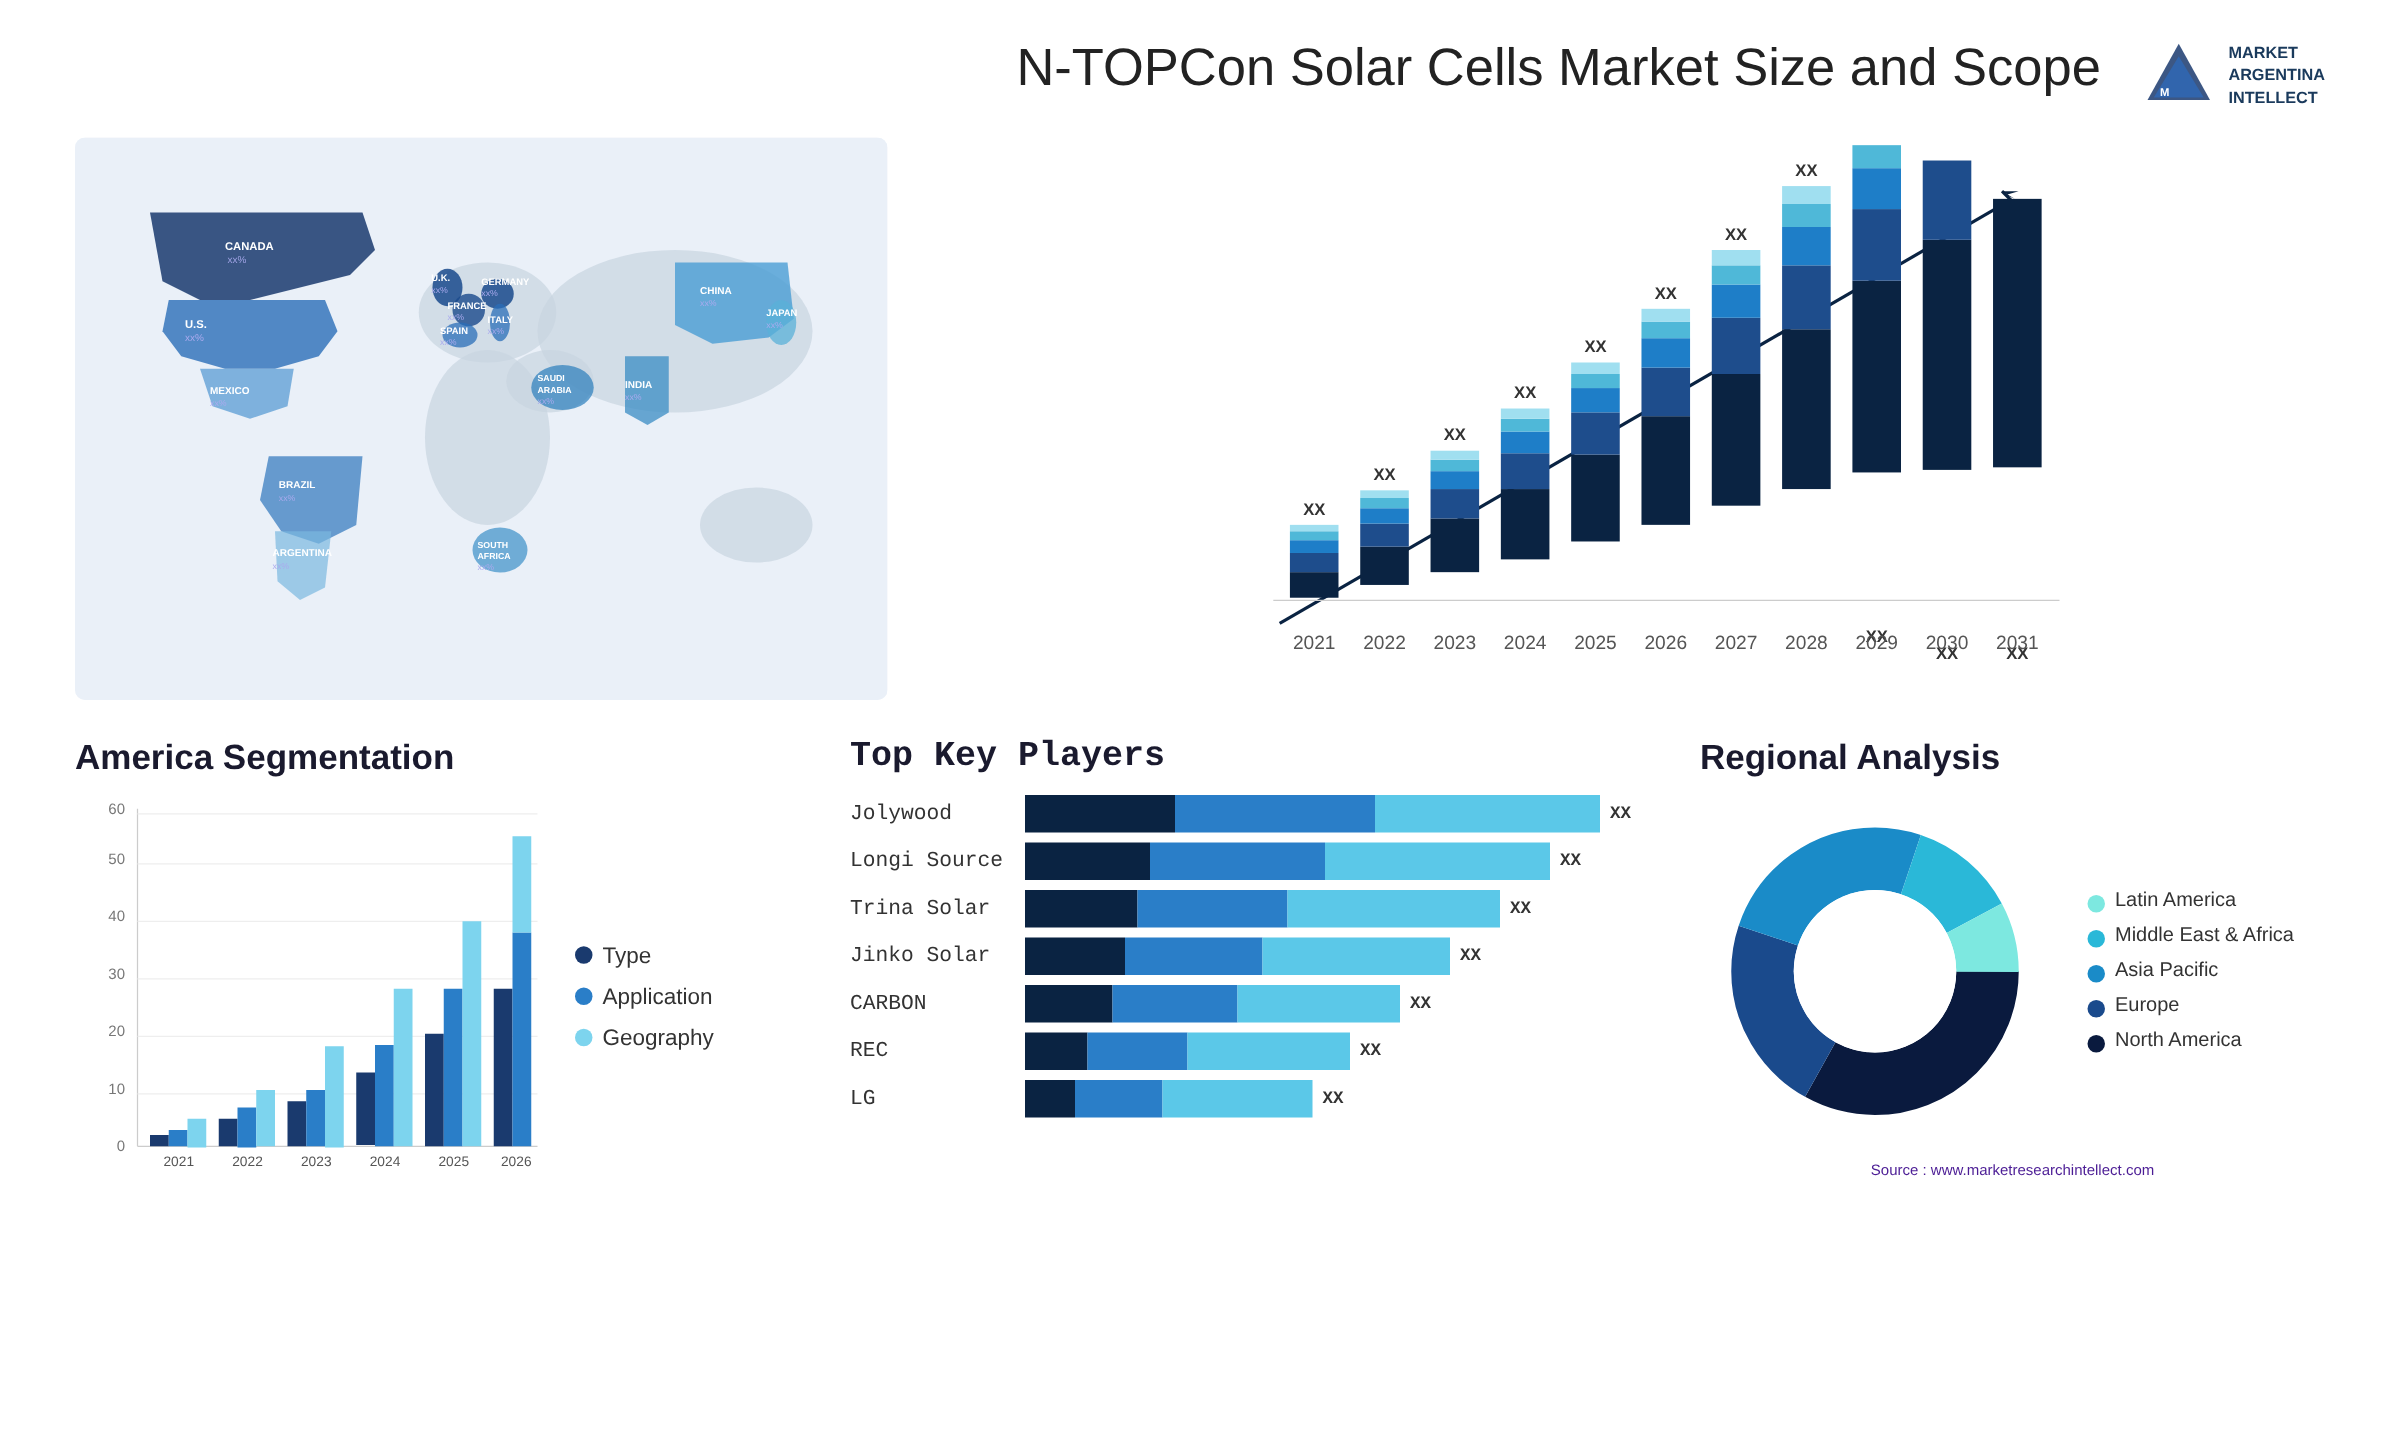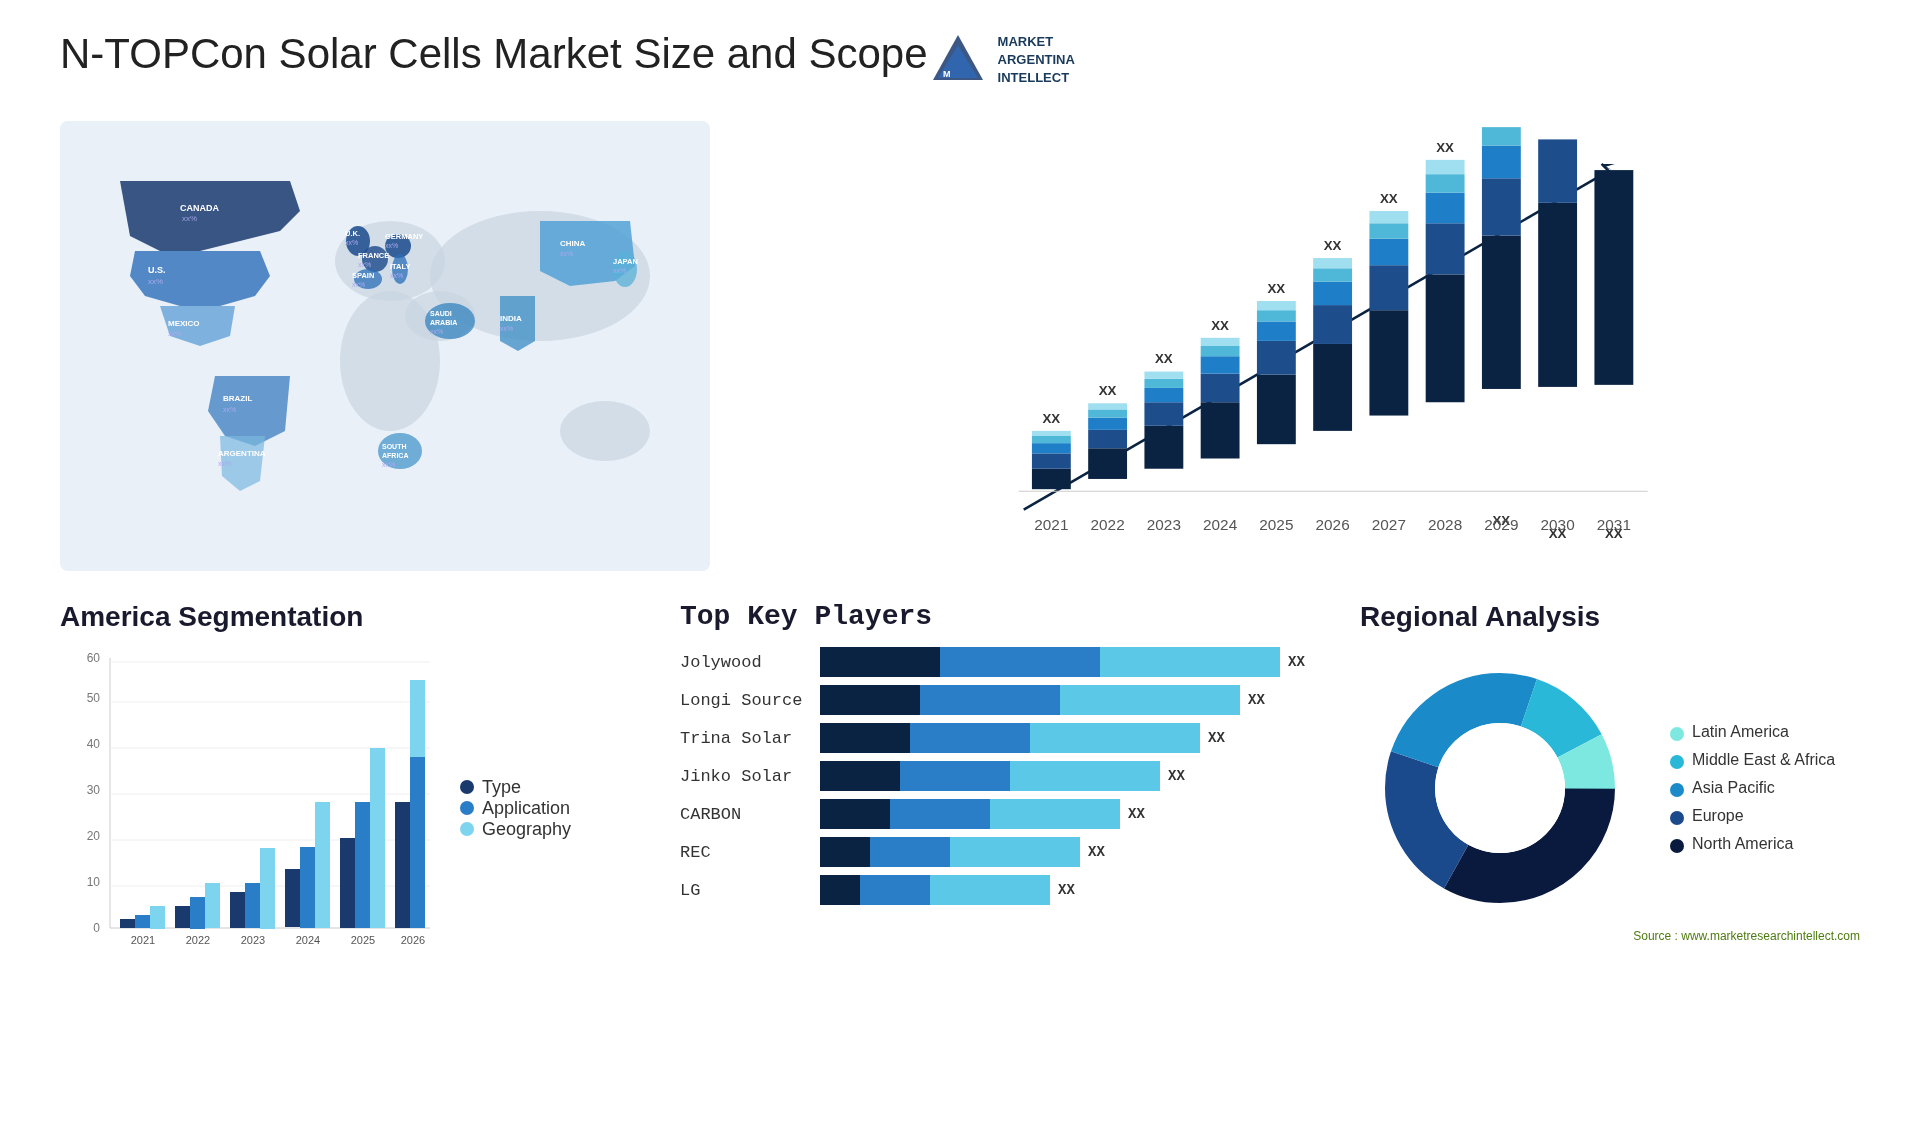--- a/index.html
+++ b/index.html
@@ -14,23 +14,24 @@
     .page-container {
       width: 1920px;
       min-height: 1146px;
       padding: 30px 60px 20px 60px;
       background: #fff;
     }
 
     
     .header {
       display: flex;
-      justify-content: flex-start;
+      justify-content: flex-end;
       align-items: flex-start;
-      margin-bottom: 31px;
+      margin-bottom: 20px;
+      gap: 32px;
     }
 
     .page-title {
       font-size: 42px;
       font-weight: 400;
       color: #222;
     }
 
     .logo-box {
       display: flex;
@@ -114,20 +115,21 @@
     }
 
     .seg-chart-svg {
       width: 380px;
       height: 320px;
     }
 
     .seg-legend {
       display: flex;
       flex-direction: column;
+      gap: 12px;
     }
 
     .legend-item {
       display: flex;
       align-items: center;
       gap: 8px;
       font-size: 18px;
       color: #333;
     }
 
@@ -206,23 +208,23 @@
 
     .reg-legend-dot {
       width: 14px;
       height: 14px;
       border-radius: 50%;
       flex-shrink: 0;
     }
 
     .source-text {
       font-size: 12px;
-      color: #4d7c0f;
-      text-align: right;
-      margin-top: 1px;
+      color: #4c1d95;
+      text-align: center;
+      margin-top: 12px;
     }
   </style>
 </head>
 <body>
 
 <div class="page-container">
 
   <div class="header">
     <h1 class="page-title">N-TOPCon Solar Cells Market Size and Scope</h1>
     <div class="logo-box">

